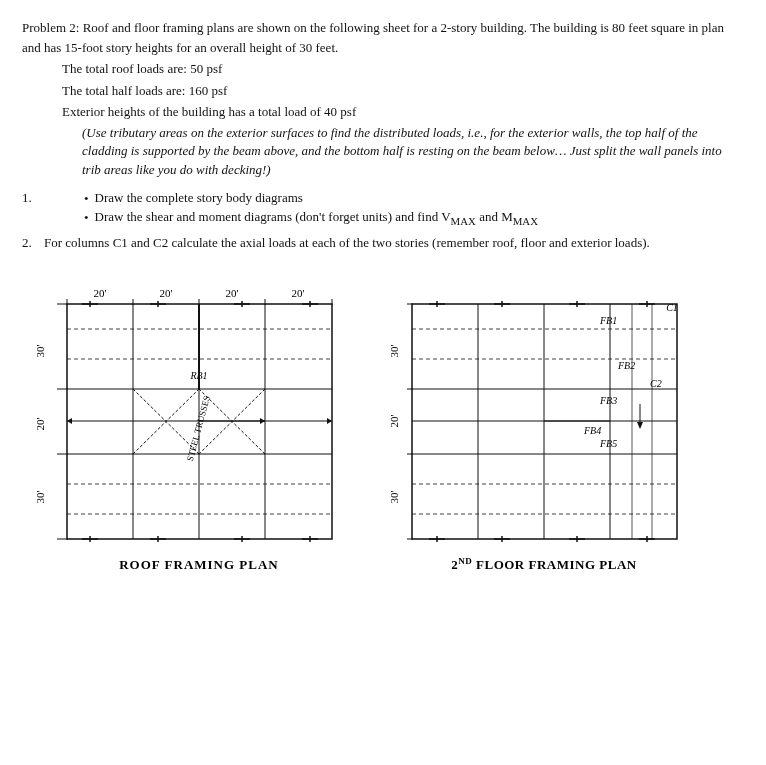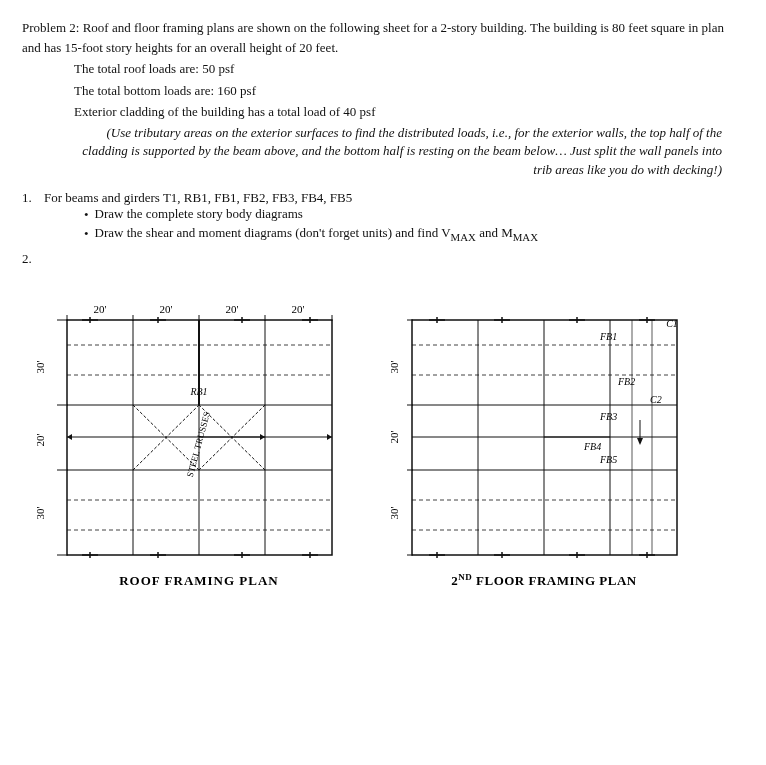--- a/index.html
+++ b/index.html
@@ -13,21 +13,21 @@
       padding: 18px 22px 18px 22px;
     }
     .problem-text {
       line-height: 1.5;
       margin-bottom: 10px;
     }
     .problem-text p {
       margin-bottom: 2px;
     }
     .bold { font-weight: normal; }
-    .indent1 { margin-left: 52px; }
+    .indent1 { margin-left: 40px; }
     .indent2 { margin-left: 60px; }
     .list-item { display: flex; align-items: flex-start; margin-left: 40px; margin-bottom: 2px; }
     .bullet { margin-right: 6px; margin-top: 1px; }
     .numbered-row { display: flex; margin-bottom: 4px; }
     .num-label { min-width: 22px; }
 
     
     .diagrams-area {
       display: flex;
       flex-direction: row;
@@ -40,53 +40,55 @@
     }
     svg text {
       font-family: 'Times New Roman', Times, serif;
     }
   </style>
 </head>
 <body>
 
 <div class="problem-text">
   <p>
-    <span class="bold">Problem 2:</span><span> Roof and floor framing plans are shown on the following sheet for a 2-story building. The building is 80 feet square in plan and has 15-foot story heights for an overall height of 20 feet.</span>
+    <span class="bold">Problem 2:</span><span> Roof and floor framing plans are shown on the following sheet for a 2-story building. The building is 80 feet square in plan and has 15-foot story heights for an overall height of 30 feet.</span>
   </p>
   <p class="indent1">
     <span>The <span class="bold">total roof loads</span> are: 50 psf</span>
   </p>
   <p class="indent1">
-    <span>The <span class="bold">total bottom loads</span> are: 160 psf</span>
+    <span>The <span class="bold">total half loads</span> are: 160 psf</span>
   </p>
   <p class="indent1">
-    <span><span class="bold">Exterior cladding</span> of the building has a total load of 40 psf</span>
-  </p>
-  <p class="indent2" style="font-style:italic; max-width:640px; line-height:1.45;text-align:right;">
+    <span><span class="bold">Exterior heights</span> of the building has a total load of 40 psf</span>
+  </p>
+  <p class="indent2" style="font-style:italic; max-width:640px; line-height:1.45;">
     <span>(Use tributary areas on the exterior surfaces to find the distributed loads, i.e., for the exterior walls, the top half of the cladding is supported by the beam above, and the bottom half is resting on the beam below… Just split the wall panels into trib areas like you do with decking!)</span>
   </p>
 </div>
 
 <div style="margin-top:10px;">
   <div class="numbered-row">
     <span class="num-label">1.</span>
     <div>
-      <span>For beams and girders <span class="bold">T1</span>, <span class="bold">RB1</span>, <span class="bold">FB1</span>, <span class="bold">FB2</span>, <span class="bold">FB3</span>, <span class="bold">FB4</span>, <span class="bold">FB5</span></span>
       <div class="list-item">
           <span class="bullet">•</span>
           <span>Draw the complete story body diagrams</span>
         </div>
       <div class="list-item">
           <span class="bullet">•</span>
           <span>Draw the shear and moment diagrams (don't forget units) and find V<sub>MAX</sub> and M<sub>MAX</sub></span>
         </div>
     </div>
   </div>
   <div class="numbered-row" style="margin-top:6px;">
     <span class="num-label">2.</span>
+    <div>
+      <span>For columns <span class="bold">C1</span> <span>and</span> <span class="bold">C2</span> calculate the axial loads at each of the two stories (remember roof, floor and exterior loads).</span>
+    </div>
   </div>
 </div>
 
 <div class="diagrams-area">
 
   <div class="diagram-container">
     <svg width="350" height="310">
 
       <rect x="45" y="35" width="265" height="235" fill="none" stroke="#111" stroke-width="1.5"></rect>
 

